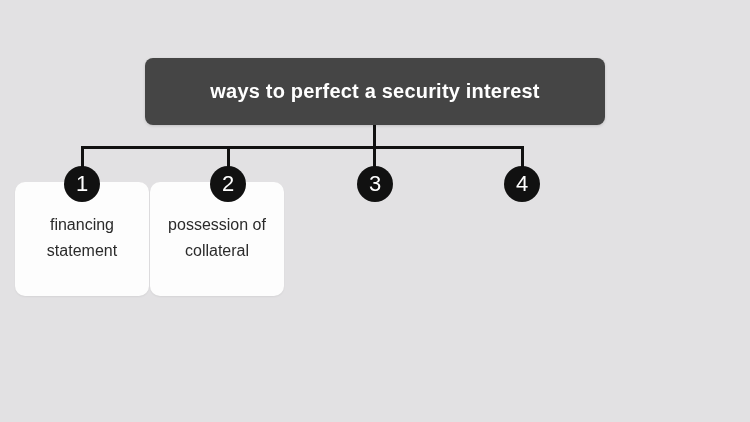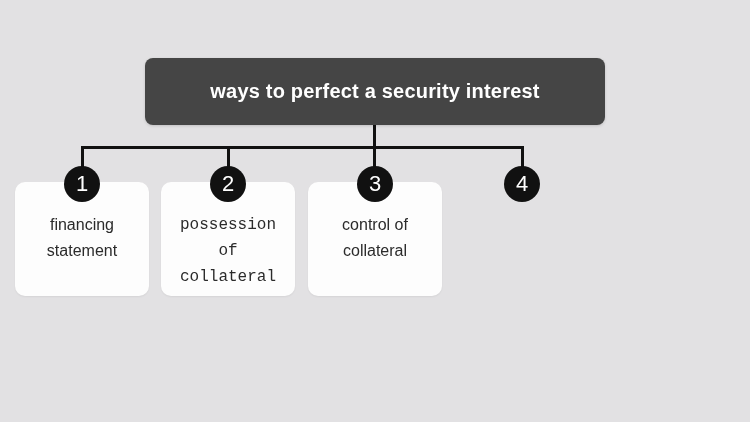--- a/index.html
+++ b/index.html
@@ -72,21 +72,21 @@
     height: 114px;
     background: var(--card-bg, #fdfdfd);
     border-radius: 10px;
     box-shadow: 0 1px 2px rgba(0,0,0,0.06);
     z-index: 2;
     box-sizing: border-box;
     padding: 30px 8px 0 8px;
     text-align: center;
   }
   .card-0 { left: 15px; }
-  .card-1 { left: 161px; font-family: Liberation Mono, monospace; }
+  .card-1 { left: 150px; }
   .card-2 { left: 308px; }
   .card-3 { left: 454px; }
   .card .label {
     color: var(--card-text, #2b2b2b);
     font-size: 16px;
     line-height: 26px;
   }
 </style>
 </head>
 <body>
@@ -116,17 +116,14 @@
   <div class="badge badge-3">
     <span>4</span>
   </div>
 
   <div class="card card-0">
     <div class="label">financing statement</div>
   </div>
   <div class="card card-1">
     <div class="label">possession of collateral</div>
   </div>
-  <div class="card card-2">
-    <div class="label">control of collateral</div>
-  </div>
 
 </div>
 
 </body></html>

